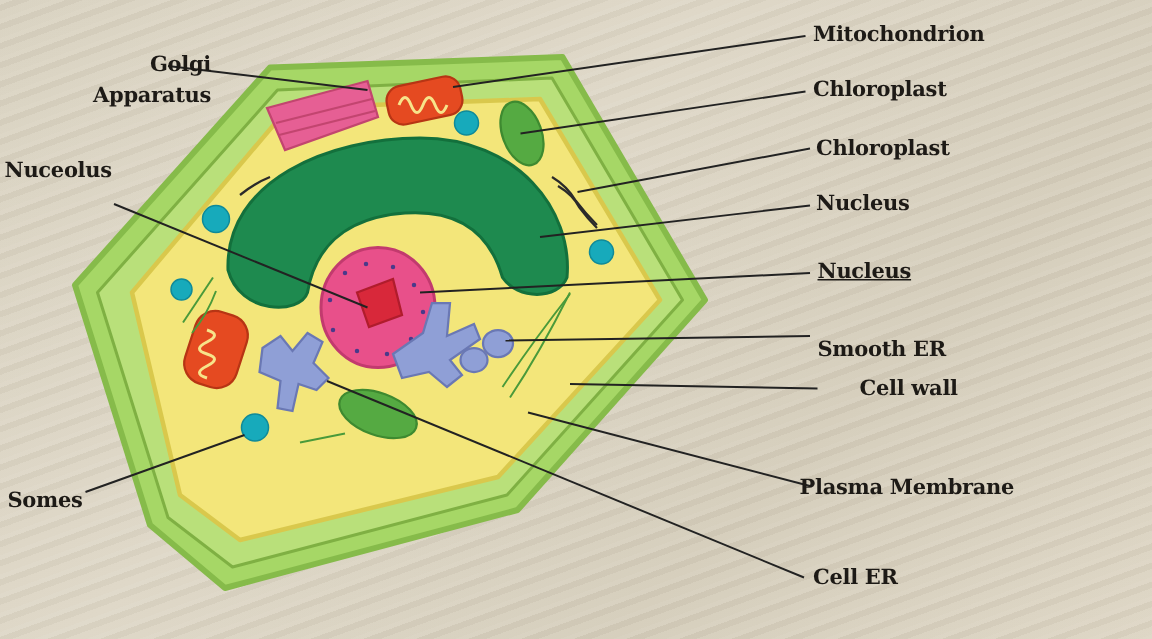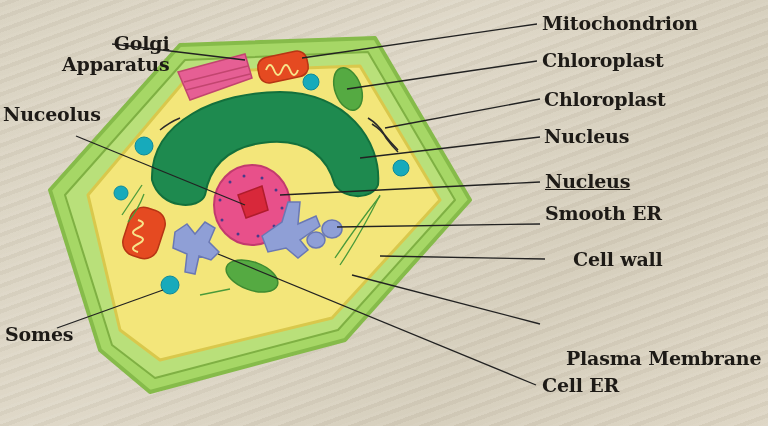--- a/index.html
+++ b/index.html
@@ -10,21 +10,21 @@
   }
   .bg {
     position:absolute; inset:0;
     background:
       repeating-linear-gradient(160deg, rgba(255,255,255,0.10) 0 3px, rgba(0,0,0,0.025) 3px 7px, rgba(255,255,255,0.06) 7px 12px),
       linear-gradient(135deg, #d8d1bf 0%, #ddd6c5 40%, #d4ccb9 70%, #dcd4c2 100%);
   }
   svg.model { position:absolute; left:0; top:0; width:768px; height:426px; }
   .label {
     position:absolute; font-family:"DejaVu Serif","Liberation Serif",serif;
-    font-size:19px; font-weight:bold; color:#1d1a16; white-space:nowrap; line-height:18px;
+    font-size:14px; font-weight:bold; color:#1d1a16; white-space:nowrap; line-height:18px;
     letter-spacing:-0.2px;
   }
   .label.multi { white-space:pre-line; line-height:21px;text-align:right; }
 </style>
 </head>
 <body>
 
 <div class="bg"></div>
 
 <svg class="model" viewBox="0 0 768 426">
@@ -120,16 +120,16 @@
 
 <div class="label multi" style="left:62px; top:33px;">Golgi
 Apparatus</div>
 <div class="label" style="left:3px; top:105px;">Nuceolus</div>
 <div class="label" style="left:5px; top:325px;">Somes</div>
 <div class="label" style="left:542px; top:14px;">Mitochondrion</div>
 <div class="label" style="left:542px; top:51px;">Chloroplast</div>
 <div class="label" style="left:544px; top:90px;">Chloroplast</div>
 <div class="label" style="left:544px; top:127px;">Nucleus</div>
 <div class="label" style="left:545px; top:172px;text-decoration:underline;">Nucleus</div>
-<div class="label" style="left:545px; top:204px;">Smooth ER</div>
+<div class="label" style="left:545px; top:224px;">Smooth ER</div>
 <div class="label" style="left:549px; top:250px;margin-left:24px;">Cell wall</div>
-<div class="label" style="left:566px; top:316px;margin-top:33px;">Plasma Membrane</div>
+<div class="label" style="left:533px; top:316px;">Plasma Membrane</div>
 <div class="label" style="left:542px; top:376px;">Cell ER</div>
 
 </body></html>

